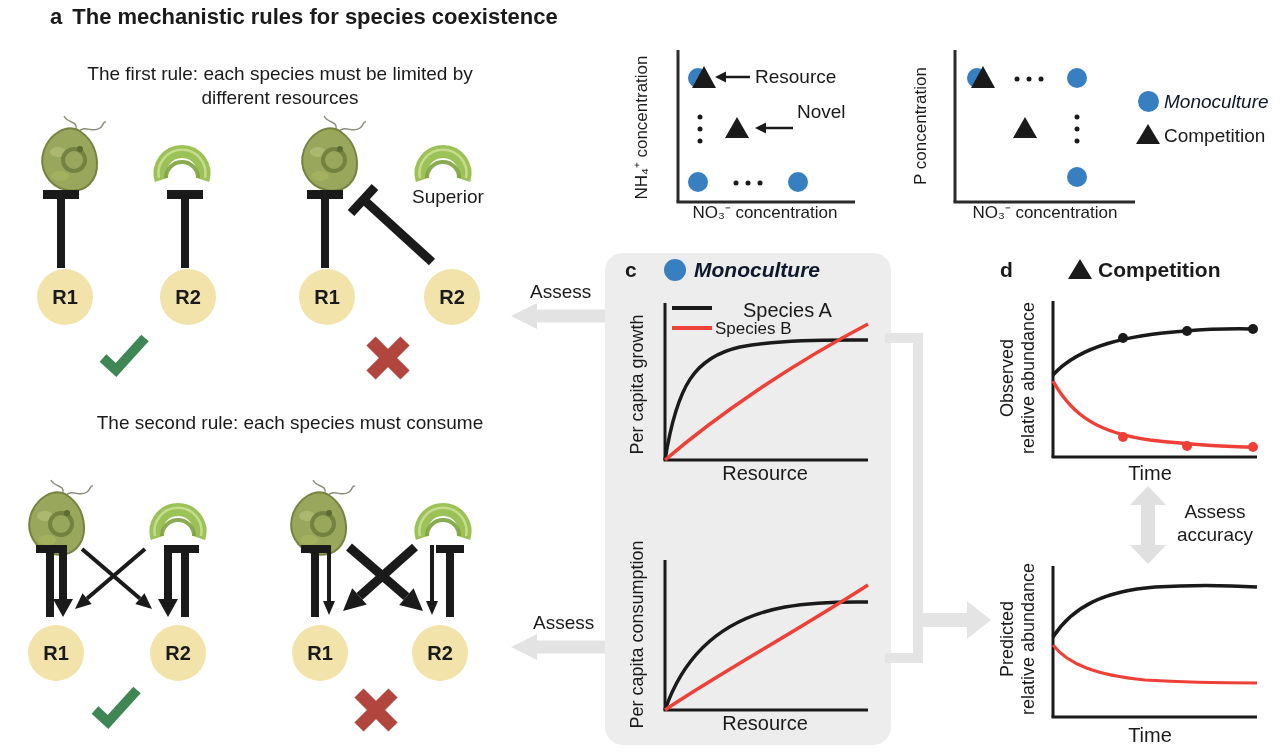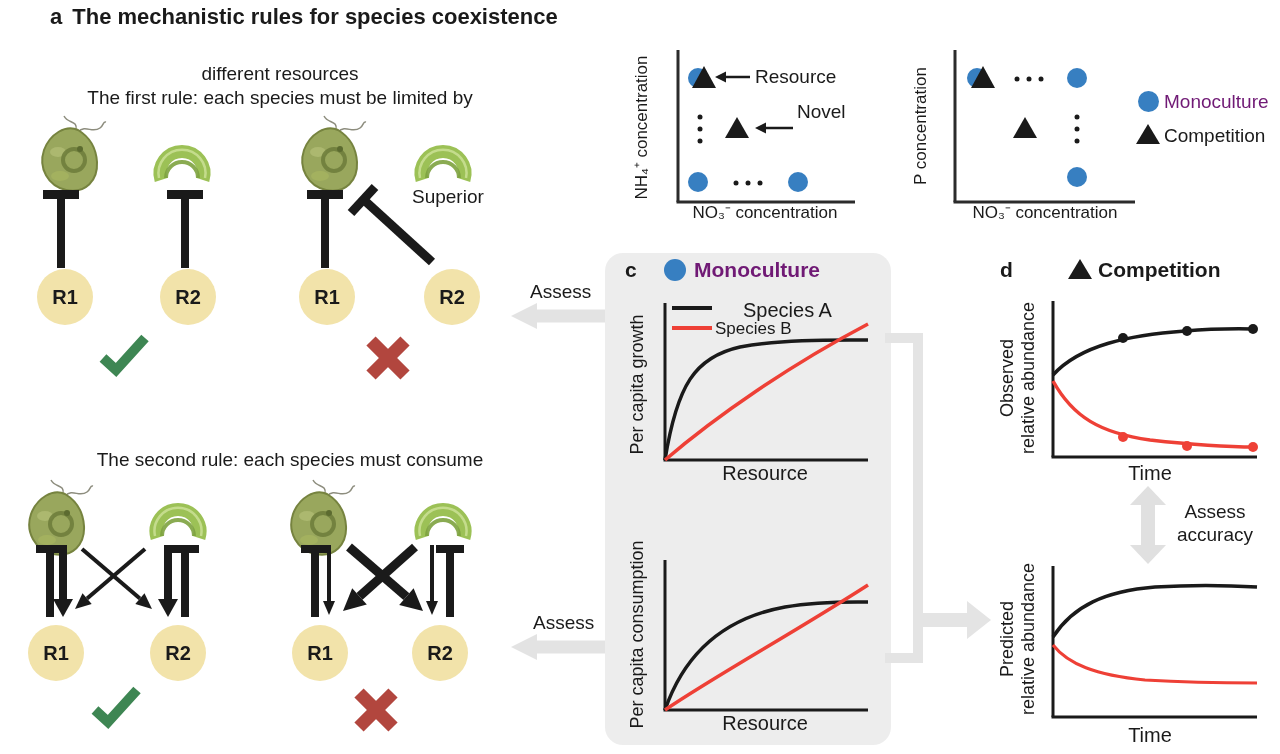--- a/index.html
+++ b/index.html
@@ -10,41 +10,41 @@
   .panel-letter{font-weight:bold;margin-right:10px;}
   .caption{font-size:19px;text-align:center;line-height:24px;}
   .rlabel{width:56px;height:56px;border-radius:50%;background:#f2e3aa;display:flex;
           align-items:center;justify-content:center;font-size:20px;font-weight:600;}
   .axis-label{font-size:17px;text-align:center;white-space:nowrap;}
   .rot{transform:rotate(-90deg);transform-origin:center center;}
   .ylab{font-size:18px;text-align:center;white-space:nowrap;}
   .ylab2{font-size:18px;text-align:center;line-height:21px;white-space:nowrap;}
   .ann{font-size:19px;white-space:nowrap;}
   .leg-text{font-size:19px;white-space:nowrap;}
-  .blue-text{color:#701a75;}
+  .blue-text{color:#0f172a;font-style:italic;}
   .chdr{font-size:21px;font-weight:bold;white-space:nowrap;}
   .blue-dot{width:22px;height:22px;border-radius:50%;background:#377fc1;}
   .tri-icon{width:0;height:0;border-left:12px solid transparent;border-right:12px solid transparent;
             border-bottom:20px solid #1a1a1a;}
   .graybox{background:#ededed;border-radius:18px;}
   .assess{font-size:19px;white-space:nowrap;}
   svg{display:block;overflow:visible;}
 </style>
 </head>
 <body>
 
 <div id="canvas">
 
   <div class="abs panel-title" style="left:5px;top:4px;">
     <span class="panel-letter">a</span><span>The mechanistic rules for species coexistence</span>
   </div>
 
   <div class="abs caption" style="left:50px;top:62px;width:460px;">
+    <div>The first rule: each species must be limited by</div>
     <div>different resources</div>
-    <div>The first rule: each species must be limited by</div>
   </div>
 
   <svg class="abs" style="left:34px;top:116px;" width="72" height="80" viewBox="0 0 72 80">
     <path d="M42,14 C44,4 34,8 30,0" fill="none" stroke="#8d8d7e" stroke-width="1.5"></path>
     <path d="M44,16 C52,8 58,18 66,12 C70,9 69,5 72,6" fill="none" stroke="#8d8d7e" stroke-width="1.5"></path>
     <path d="M44,14 C32,8 16,18 10,34 C4,52 14,70 32,74 C52,78 64,64 63,46 C62,30 54,20 44,14 Z" fill="#99a75d" stroke="#76833f" stroke-width="2"></path>
     <ellipse cx="24" cy="36" rx="8" ry="5" fill="#b3bf77" opacity="0.7"></ellipse>
     <ellipse cx="26" cy="60" rx="9" ry="5" fill="#aab860" opacity="0.6"></ellipse>
     <circle cx="40" cy="44" r="11" fill="none" stroke="#6c7b39" stroke-width="4" opacity="0.85"></circle>
     <circle cx="46" cy="33" r="3" fill="#5c6b30"></circle>
@@ -99,21 +99,21 @@
       <span>R1</span>
     </div>
   <div class="abs rlabel" style="left:424px;top:269px;">
       <span>R2</span>
     </div>
   <svg class="abs" style="left:364px;top:334px;" width="48" height="48" viewBox="0 0 48 48">
     <line x1="7" y1="7" x2="41" y2="41" stroke="#b2463e" stroke-width="13"></line>
     <line x1="41" y1="7" x2="7" y2="41" stroke="#b2463e" stroke-width="13"></line>
   </svg>
 
-  <div class="abs caption" style="left:55px;top:448px;width:470px;">
+  <div class="abs caption" style="left:55px;top:411px;width:470px;">
     <div>The second rule: each species must consume</div>
   </div>
 
   <svg class="abs" style="left:21px;top:480px;" width="72" height="80" viewBox="0 0 72 80">
     <path d="M42,14 C44,4 34,8 30,0" fill="none" stroke="#8d8d7e" stroke-width="1.5"></path>
     <path d="M44,16 C52,8 58,18 66,12 C70,9 69,5 72,6" fill="none" stroke="#8d8d7e" stroke-width="1.5"></path>
     <path d="M44,14 C32,8 16,18 10,34 C4,52 14,70 32,74 C52,78 64,64 63,46 C62,30 54,20 44,14 Z" fill="#99a75d" stroke="#76833f" stroke-width="2"></path>
     <ellipse cx="24" cy="36" rx="8" ry="5" fill="#b3bf77" opacity="0.7"></ellipse>
     <ellipse cx="26" cy="60" rx="9" ry="5" fill="#aab860" opacity="0.6"></ellipse>
     <circle cx="40" cy="44" r="11" fill="none" stroke="#6c7b39" stroke-width="4" opacity="0.85"></circle>

